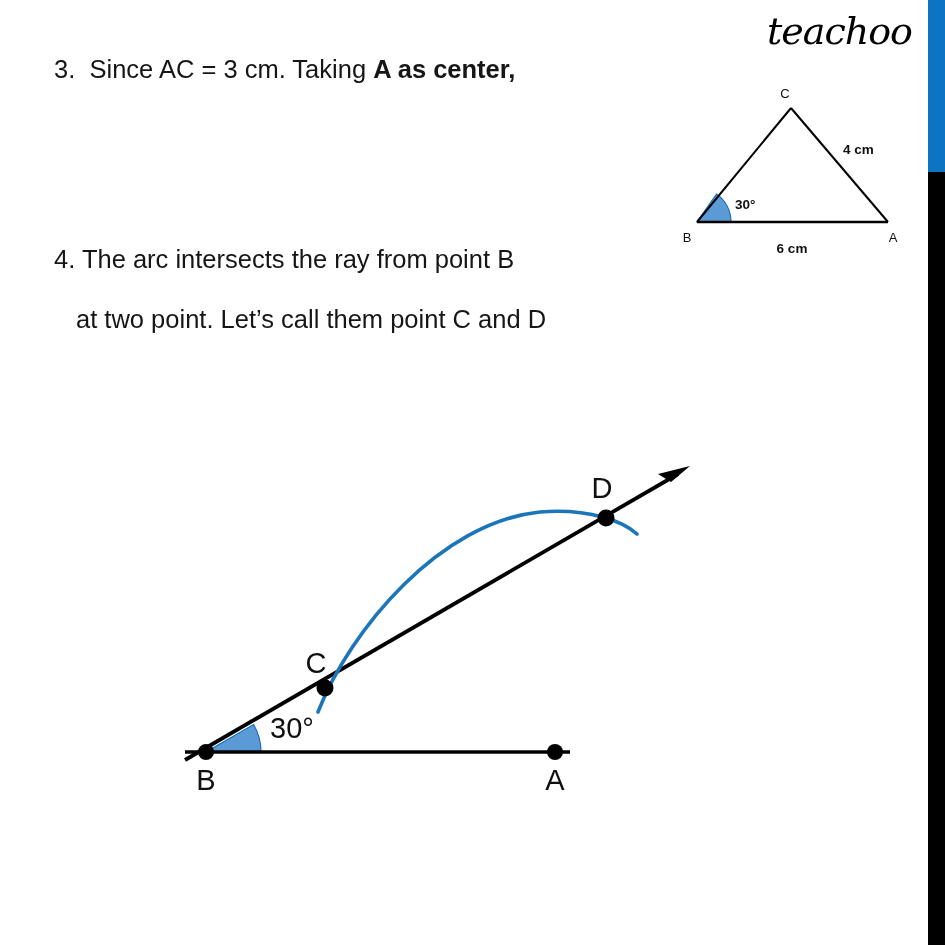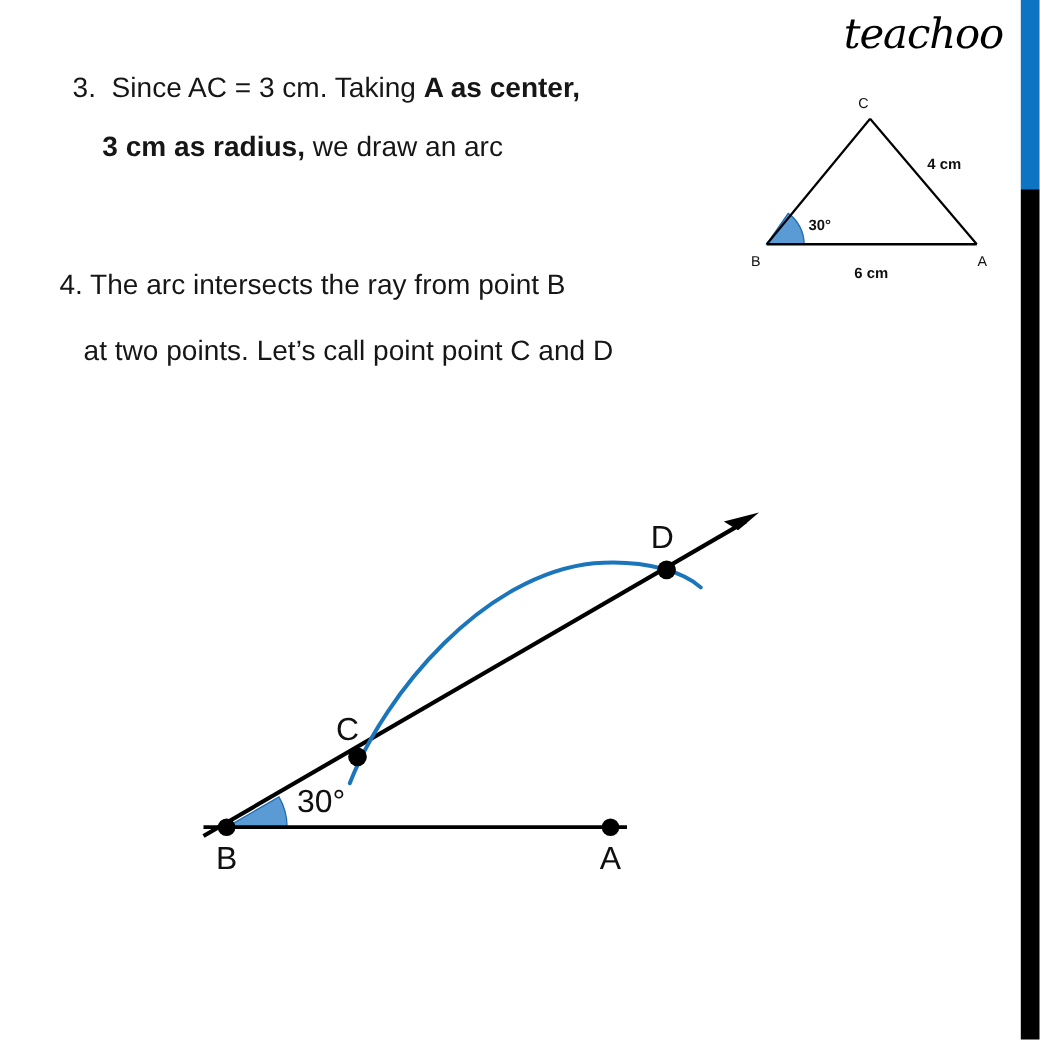--- a/index.html
+++ b/index.html
@@ -36,21 +36,21 @@
   .txt{
     position:absolute;
     font-size:25.5px;
     line-height:1.15;
     white-space:nowrap;
     color:#161616;
     font-weight:400;
   }
   .txt b{font-weight:700;}
 
-  .l1{left:54px;top:66px;margin-left:12px;}
+  .l1{left:54px;top:55px;}
   .l2{left:93px;top:120px;}
   .l3{left:54px;top:245px;}
   .l4{left:76px;top:305px;}
 
   
   .fig{position:absolute;}
   #fig-triangle{left:675px;top:75px;}
   #fig-main{left:150px;top:430px;}
 
   svg{display:block;overflow:visible;}
@@ -74,26 +74,23 @@
     <div class="seg-black" style="background: rgb(0, 0, 0);"></div>
   </div>
 
   <div class="logo">teachoo</div>
 
   <div class="txt l1">
     <span>3.</span>&nbsp;
     <span>Since AC = 3 cm. Taking </span><b>A as center,</b>
   </div>
 
-  <div class="txt l2">
-    <b>3 cm as radius,</b><span> we draw an arc</span>
-  </div>
 
   <div class="txt l3">4. The arc intersects the ray from point B</div>
-  <div class="txt l4">at two points. Let’s call point point C and D</div>
+  <div class="txt l4">at two point. Let’s call them point C and D</div>
 
   <div class="fig" id="fig-triangle">
     <svg width="250" height="185" viewBox="0 0 250 185">
 
       <path class="wedge" d="M 22 147 L 56 147 A 34 34 0 0 0 41.5 119 Z" fill="#5B9BD5" stroke="#1F6FB2"></path>
 
       <path class="stroke-k" d="M 22 147 L 116 33" stroke-width="2"></path>
       <path class="stroke-k" d="M 116 33 L 213 147" stroke-width="2"></path>
       <path class="stroke-k" d="M 22 147 L 213 147" stroke-width="2.4"></path>
 

